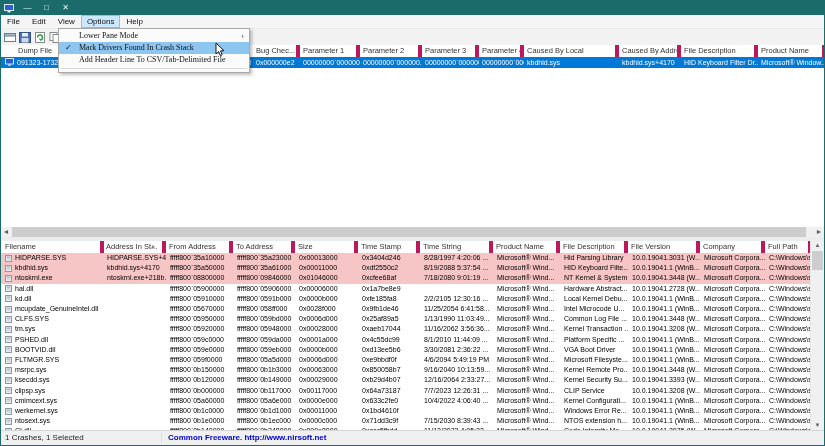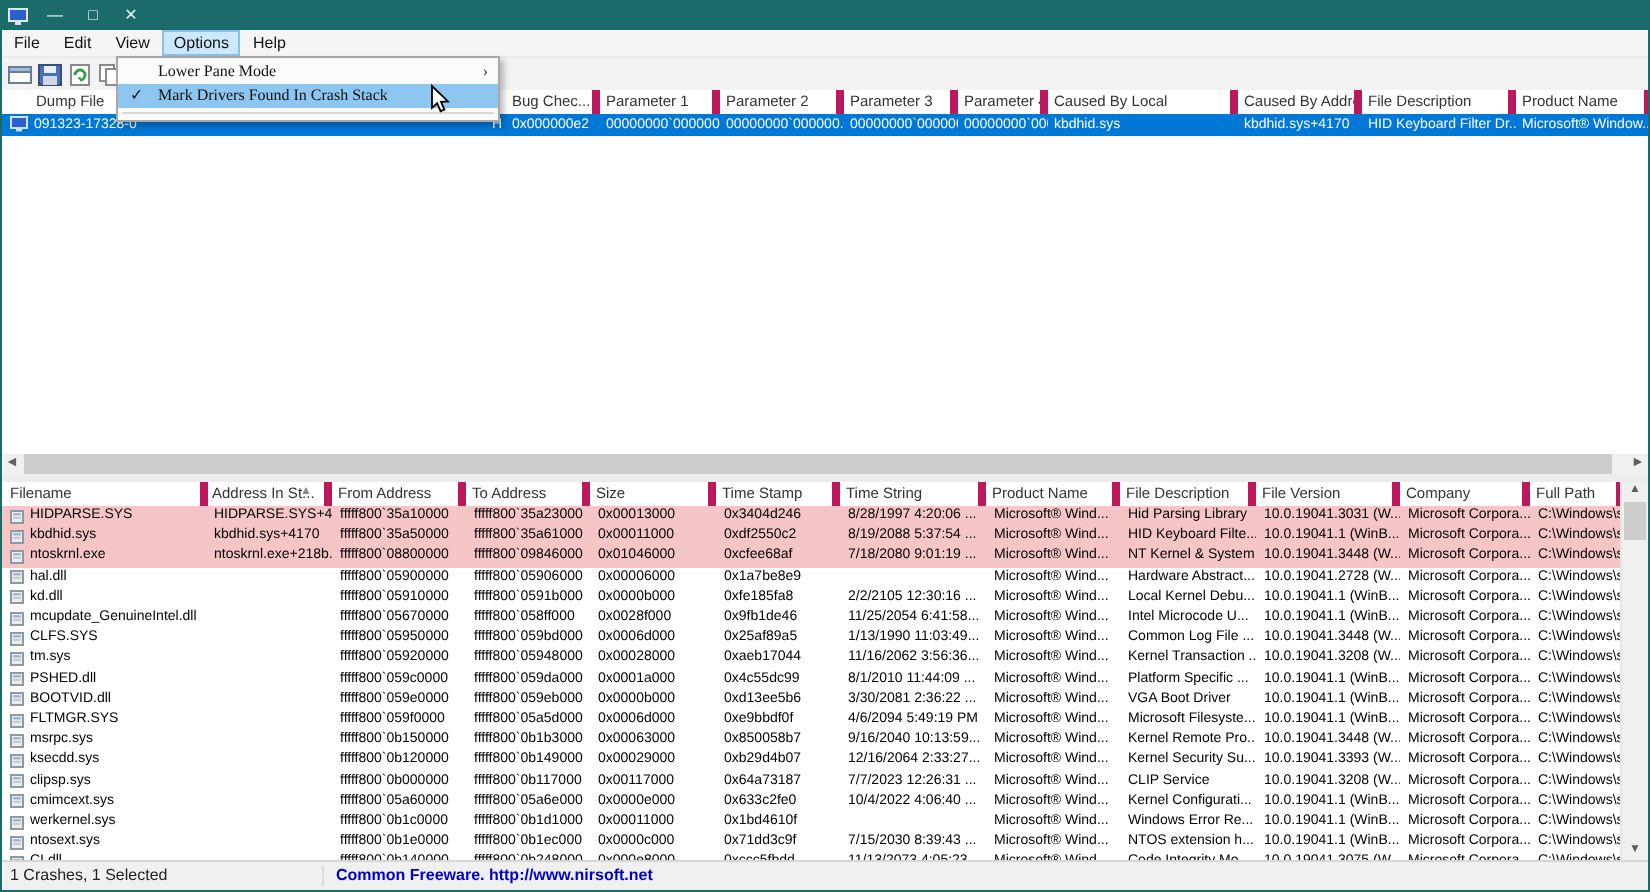--- a/index.html
+++ b/index.html
@@ -537,20 +537,21 @@
 
   <div class="statusbar">
     <span class="status-left">1 Crashes, 1 Selected</span>
     <span class="status-sep"></span>
     <span class="status-nirsoft">Common Freeware.  http://www.nirsoft.net</span>
   </div>
 
   <div class="popup">
       <div class="popup-item"><span>Lower Pane Mode</span><span class="pi-sub">›</span></div>
       <div class="popup-item hl"><span class="pi-check">✓</span><span>Mark Drivers Found In Crash Stack</span></div>
+      <div class="popup-item"><span>Add Header Line To CSV/Tab-Delimited File</span></div>
       <div class="popup-sep"></div>
     </div>
 
   <span class="cursor">
     <svg width="11" height="15" viewBox="0 0 11 15">
         <path d="M1 1 L1 12 L3.6 9.6 L5.3 13.6 L7.2 12.8 L5.5 8.9 L9 8.7 Z" fill="#fff" stroke="#000" stroke-width="0.9"></path>
       </svg>
   </span>
 
 </div>

